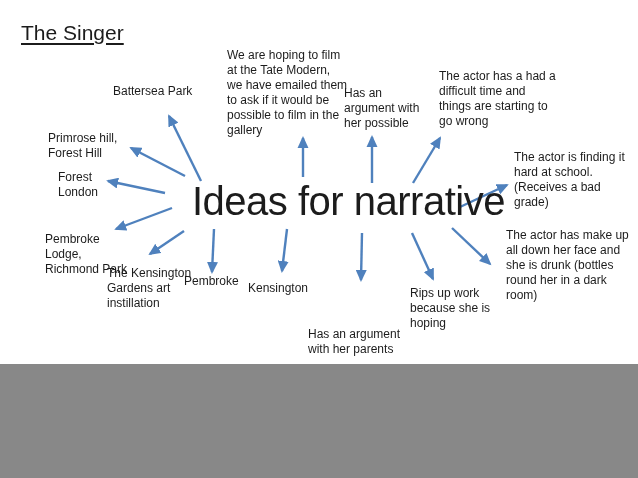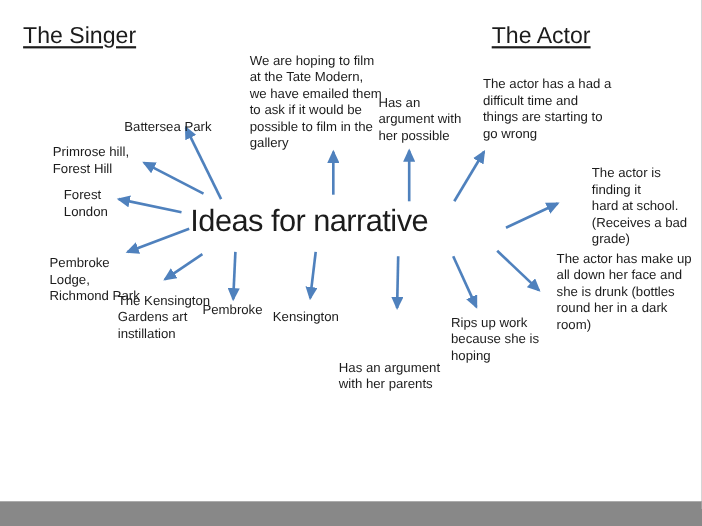--- a/index.html
+++ b/index.html
@@ -3,21 +3,21 @@
 <meta charset="utf-8">
 <style>
   html, body {
     margin: 0;
     padding: 0;
     background: #888;
   }
   #slide {
     position: relative;
     width: 638px;
-    height: 456px;
+    height: 364px;
     background: var(--slide-bg, #ffffff);
     overflow: hidden;
     font-family: "Liberation Sans", sans-serif;
     color: var(--text-color, #1c1c1c);
   }
   #arrow-layer {
     position: absolute;
     left: 0; top: 0;
     width: 638px;
     height: 478px;
@@ -28,23 +28,23 @@
     font-size: 21px;
     line-height: 24px;
     text-decoration: underline;
     text-underline-offset: 3px;
     white-space: nowrap;
   }
   #heading-singer { left: 21px; top: 21px; }
   #heading-actor  { left: 447px; top: 21px; }
   #center-title {
     position: absolute;
-    left: 173px;
+    left: 192px;
     top: 182px;
-    font-size: 28px;
+    font-size: 40px;
     line-height: 38px;
     letter-spacing: -0.5px;
     white-space: nowrap;
   }
   .node {
     position: absolute;
     font-size: 12px;
     line-height: 15px;
     white-space: pre-line;
   }
@@ -73,26 +73,25 @@
         <line x1="413" y1="183" x2="440" y2="138" stroke="#4f81bd" stroke-width="2.4" marker-end="url(#arrowhead)"></line>
         <line x1="460" y1="207" x2="507" y2="185" stroke="#4f81bd" stroke-width="2.4" marker-end="url(#arrowhead)"></line>
         <line x1="452" y1="228" x2="490" y2="264" stroke="#4f81bd" stroke-width="2.4" marker-end="url(#arrowhead)"></line>
         <line x1="412" y1="233" x2="433" y2="279" stroke="#4f81bd" stroke-width="2.4" marker-end="url(#arrowhead)"></line>
         <line x1="362" y1="233" x2="361" y2="280" stroke="#4f81bd" stroke-width="2.4" marker-end="url(#arrowhead)"></line>
       </g>
   </svg>
 
   <div class="heading" id="heading-singer">The Singer</div>
 
-  <div class="heading" id="heading-actor">The Actor</div>
 
   <div id="center-title">Ideas for narrative</div>
 
   <div id="node-layer">
-      <div class="node" style="left: 113px; top: 108px;">Battersea Park</div>
+      <div class="node" style="left: 113px; top: 84px;">Battersea Park</div>
       <div class="node" style="left: 48px; top: 131px;">Primrose hill,
 Forest Hill</div>
       <div class="node" style="left: 58px; top: 170px;">Forest
 London</div>
       <div class="node" style="left: 45px; top: 212px; margin-top: 20px;">Pembroke
 Lodge,
 Richmond Park</div>
       <div class="node" style="left: 107px; top: 266px;">The Kensington
 Gardens art
 instillation</div>
@@ -104,21 +103,21 @@
 to ask if it would be
 possible to film in the
 gallery</div>
       <div class="node" style="left: 344px; top: 86px;">Has an
 argument with
 her possible</div>
       <div class="node" style="left: 439px; top: 69px;">The actor has a had a
 difficult time and
 things are starting to
 go wrong</div>
-      <div class="node" style="left: 514px; top: 150px; margin-left: 24px;">The actor is finding it
+      <div class="node" style="left: 514px; top: 150px;">The actor is finding it
 hard at school.
 (Receives a bad grade)</div>
       <div class="node" style="left: 506px; top: 228px;">The actor has make up
 all down her face and
 she is drunk (bottles
 round her in a dark
 room)</div>
       <div class="node" style="left: 410px; top: 286px;">Rips up work
 because she is
 hoping</div>

